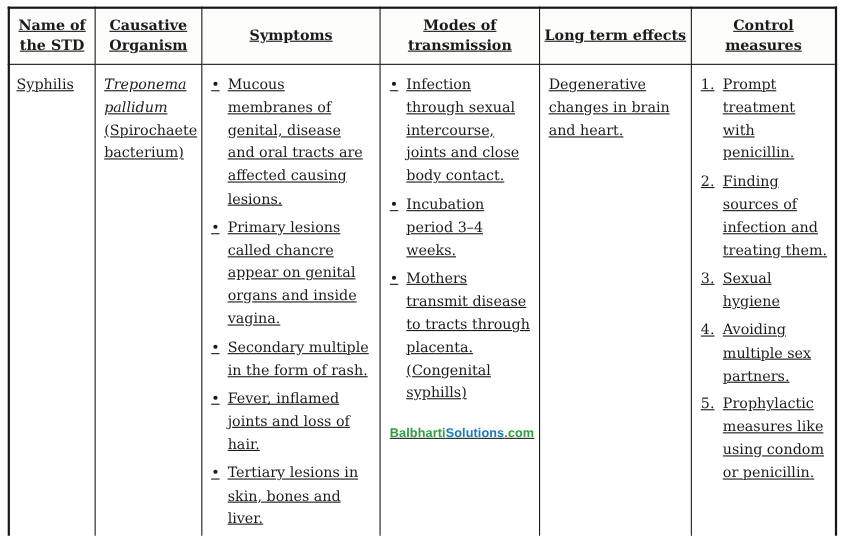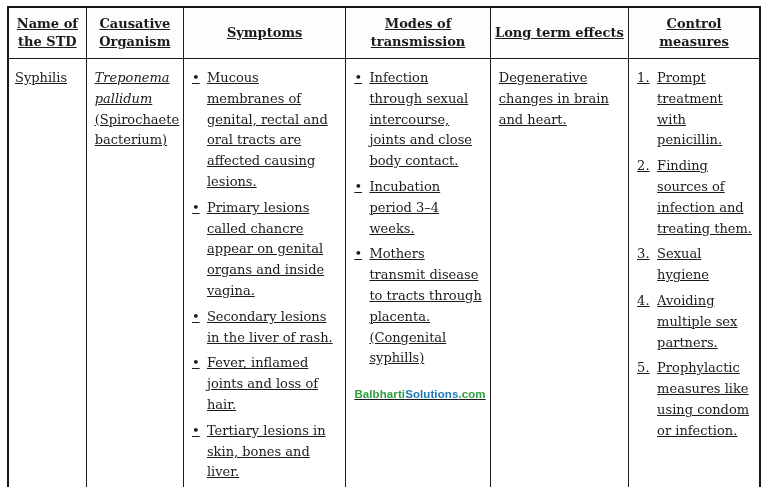--- a/index.html
+++ b/index.html
@@ -104,29 +104,29 @@
           <span>Syphilis</span>
         </td>
         <td>
           <span class="organism-line italic">Treponema pallidum</span>
           <span class="organism-line">(Spirochaete bacterium)</span>
         </td>
         <td>
           <div class="list-bullet">
               <div class="li">
                 <span class="li-marker">•</span>
-                <span class="li-text">Mucous membranes of genital, rectal and oral tracts are affected causing lesions.</span>
+                <span class="li-text">Mucous membranes of genital, disease and oral tracts are affected causing lesions.</span>
               </div>
               <div class="li">
                 <span class="li-marker">•</span>
                 <span class="li-text">Primary lesions called chancre appear on genital organs and inside vagina.</span>
               </div>
               <div class="li">
                 <span class="li-marker">•</span>
-                <span class="li-text">Secondary lesions in the liver of rash.</span>
+                <span class="li-text">Secondary multiple in the form of rash.</span>
               </div>
               <div class="li">
                 <span class="li-marker">•</span>
                 <span class="li-text">Fever, inflamed joints and loss of hair.</span>
               </div>
               <div class="li">
                 <span class="li-marker">•</span>
                 <span class="li-text">Tertiary lesions in skin, bones and liver.</span>
               </div>
             </div>
@@ -166,20 +166,20 @@
               <div class="li">
                 <span class="li-marker">3.</span>
                 <span class="li-text">Sexual hygiene</span>
               </div>
               <div class="li">
                 <span class="li-marker">4.</span>
                 <span class="li-text">Avoiding multiple sex partners.</span>
               </div>
               <div class="li">
                 <span class="li-marker">5.</span>
-                <span class="li-text">Prophylactic measures like using condom or infection.</span>
+                <span class="li-text">Prophylactic measures like using condom or penicillin.</span>
               </div>
             </div>
         </td>
       </tr>
     </tbody>
   </table>
 </div>
 
 </body></html>

